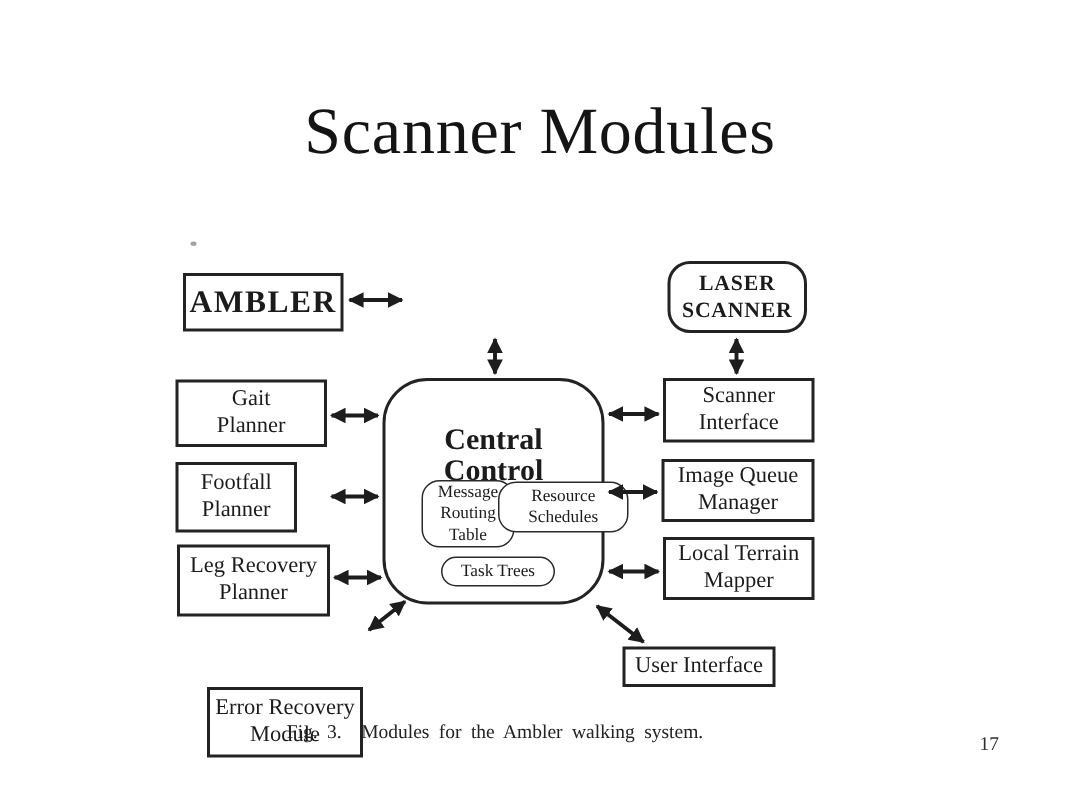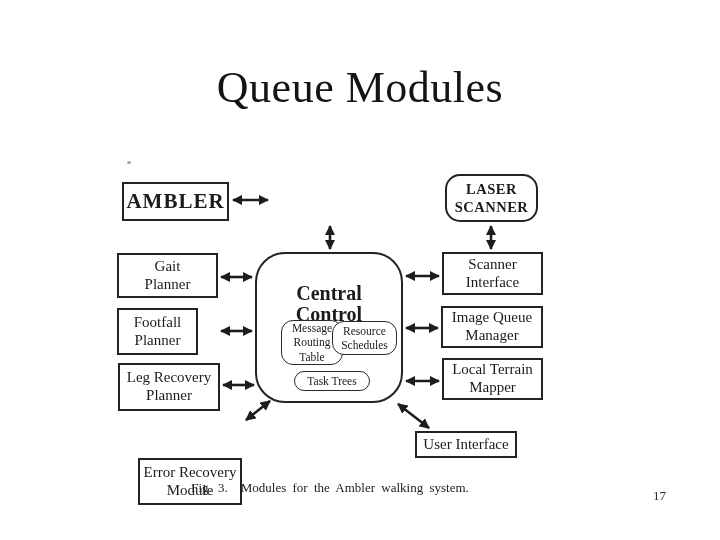--- a/index.html
+++ b/index.html
@@ -91,21 +91,21 @@
     background: #555;
     border-radius: 50%;
     opacity: 0.55;
   }
 </style>
 </head>
 <body>
 
 <div class="slide">
 
-  <div class="slide-title">Queue Modules</div>
+  <div class="slide-title">Scanner Modules</div>
 
   <div class="scan-speck"></div>
 
   <div class="box bold ambler" style="left:122px; top:182px; width:107px; height:39px;">AMBLER</div>
 
 
   <div class="box bold laser" style="left:445px; top:174px; width:93px; height:48px;border-radius:15px;">LASER
 SCANNER</div>
 
   <div class="box" style="left:117px; top:253px; width:101px; height:45px;">Gait
@@ -116,21 +116,21 @@
 
   <div class="box" style="left:118px; top:363px; width:102px; height:48px;">Leg Recovery
 Planner</div>
 
   <div class="box cc" style="left:255px; top:252px; width:148px; height:151px;">
     <div class="cc-title">Central
 Control</div>
     <div class="inner-box" style="left:8px; top:66px; width:62px; height:45px;margin-left:16px;">Message
 Routing
 Table</div>
-    <div class="inner-box" style="left:75px; top:67px; width:65px; height:34px;">Resource
+    <div class="inner-box" style="left:75px; top:67px; width:87px; height:34px;">Resource
 Schedules</div>
     <div class="inner-box tt" style="left:37px; top:117px; width:76px; height:20px;">Task Trees</div>
   </div>
 
   <div class="box" style="left:442px; top:252px; width:101px; height:43px;">Scanner
 Interface</div>
 
   <div class="box" style="left:441px; top:306px; width:102px; height:42px;">Image Queue
 Manager</div>
 

